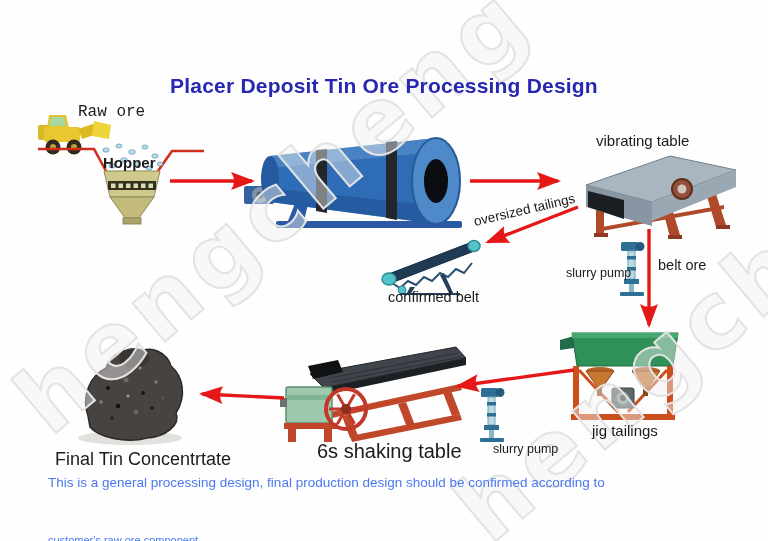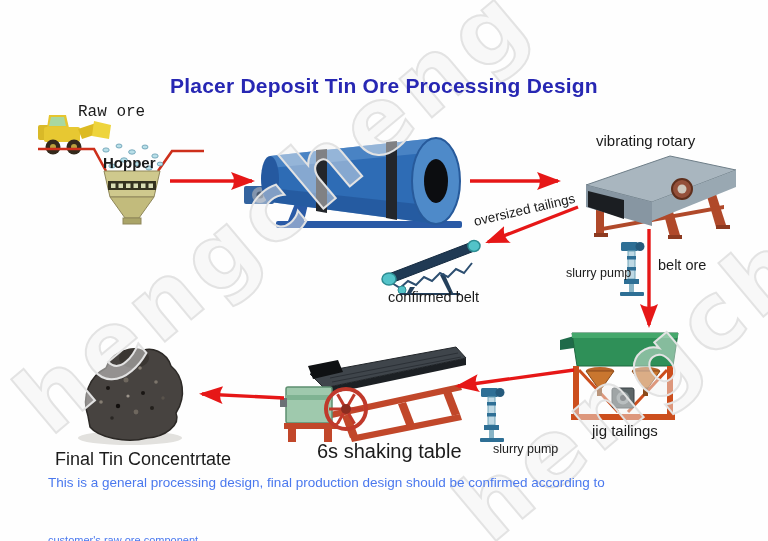--- a/index.html
+++ b/index.html
@@ -259,21 +259,21 @@
     <line x1="170" y1="181" x2="252" y2="181"></line>
     <line x1="470" y1="181" x2="558" y2="181"></line>
     <line x1="578" y1="207" x2="488" y2="242"></line>
     <line x1="649" y1="229" x2="649" y2="325"></line>
     <line x1="574" y1="370" x2="458" y2="386"></line>
     <line x1="284" y1="398" x2="202" y2="394"></line>
   </svg>
 
   <div class="lbl" id="raw-ore-label">Raw ore</div>
   <div class="lbl" id="hopper-label">Hopper</div>
-  <div class="lbl" id="vibrating-screen-label">vibrating rotary</div>
+  <div class="lbl" id="vibrating-screen-label">vibrating table</div>
   <div class="lbl" id="oversized-tailings-label">oversized tailings</div>
   <div class="lbl" id="conveyor-belt-label">confirmed belt</div>
   <div class="lbl" id="fine-ore-label">belt ore</div>
   <div class="lbl" id="slurry-pump-top-label">slurry pump</div>
   <div class="lbl" id="jig-machine-label">jig tailings</div>
   <div class="lbl" id="slurry-pump-bottom-label">slurry pump</div>
   <div class="lbl" id="shaking-table-label">6s shaking table</div>
   <div class="lbl" id="final-concentrate-label">Final Tin Concentrtate</div>
 
   <div class="lbl" id="note-line1">This is a general processing design, final production design should be confirmed according to</div>

